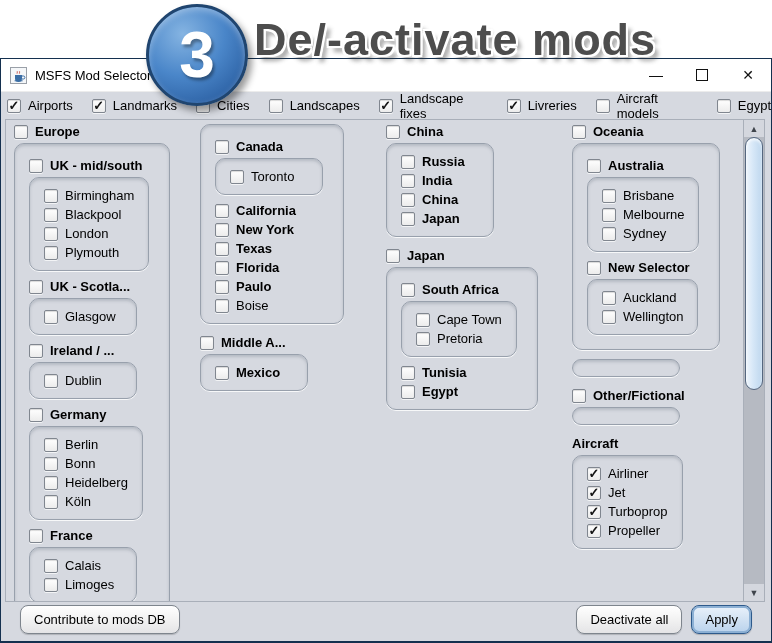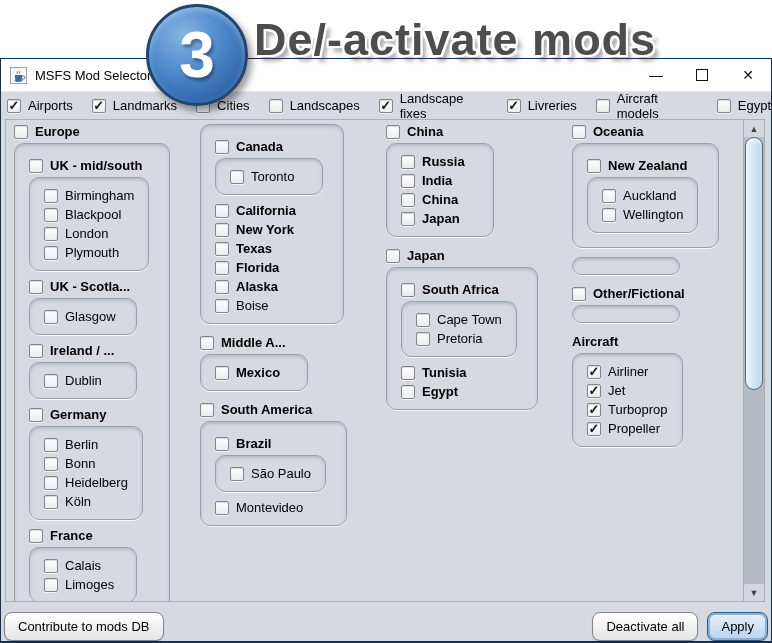--- a/index.html
+++ b/index.html
@@ -60,22 +60,22 @@
     border-left:1px solid #a9afb9;box-sizing:border-box;}
   .scroll-btn{position:absolute;left:0;width:20px;height:17px;background:#d4d7de;
     display:flex;align-items:center;justify-content:center;font-size:9px;color:#3f444b;}
   .scroll-btn.up{top:0;}
   .scroll-btn.down{bottom:0;}
   .scroll-thumb{position:absolute;left:1px;top:17px;width:18px;height:253px;border-radius:9px;
     background:linear-gradient(to right,#eef5fc 0%,#d6e7f7 45%,#bed7ee 100%);
     border:1px solid #55677f;box-sizing:border-box;box-shadow:inset 0 2px 3px rgba(255,255,255,0.8);}
 
   
-  .footer-bar{position:absolute;left:0;right:0;bottom:0;height:36px;display:flex;align-items:flex-end;
-    padding:0 3px;box-sizing:border-box;}
+  .footer-bar{position:absolute;left:0;right:0;bottom:0;height:36px;display:flex;align-items:flex-start;
+    padding:0 19px;box-sizing:border-box;}
   .btn{height:27px;padding:0 13px;border:1px solid #7e858d;border-radius:8px;font-size:13px;color:#000;
     background:linear-gradient(#ffffff,#f2f2f2 50%,#e4e4e6);display:flex;align-items:center;
     box-shadow:0 1px 1px rgba(0,0,0,0.18);}
   .btn.contribute{margin-right:auto;}
   .btn.deactivate{margin-right:9px;}
   .btn.apply{border:1px solid #2d5a8c;box-shadow:inset 0 0 0 2px #8cb0d4,0 1px 1px rgba(0,0,0,0.2);
     background:linear-gradient(#eaf2fb,#cfe0f2 55%,#b9d2ec);}
 </style>
 </head>
 <body>
@@ -270,64 +270,40 @@
             <div class="cb-row bold">
               <span class="cb"></span>
               <span class="cb-lbl">Texas</span>
             </div>
             <div class="cb-row bold">
               <span class="cb"></span>
               <span class="cb-lbl">Florida</span>
             </div>
             <div class="cb-row bold">
               <span class="cb"></span>
-              <span class="cb-lbl">Alaska</span>
+              <span class="cb-lbl">Paulo</span>
             </div>
             <div class="cb-row">
               <span class="cb"></span>
               <span class="cb-lbl">Boise</span>
             </div>
           </div>
         </div>
         <div class="group">
           <div class="cb-row bold">
             <span class="cb"></span>
             <span class="cb-lbl">Middle A...</span>
           </div>
           <div class="group-box">
             <div class="cb-row bold">
               <span class="cb"></span>
               <span class="cb-lbl">Mexico</span>
             </div>
           </div>
         </div>
-        <div class="group">
-          <div class="cb-row bold">
-            <span class="cb"></span>
-            <span class="cb-lbl">South America</span>
-          </div>
-          <div class="group-box">
-            <div class="group">
-              <div class="cb-row bold">
-                <span class="cb"></span>
-                <span class="cb-lbl">Brazil</span>
-              </div>
-              <div class="group-box">
-                <div class="cb-row">
-                  <span class="cb"></span>
-                  <span class="cb-lbl">São Paulo</span>
-                </div>
-              </div>
-            </div>
-            <div class="cb-row">
-              <span class="cb"></span>
-              <span class="cb-lbl">Montevideo</span>
-            </div>
-          </div>
-        </div>
       </div>
     <div class="region-col col-2">
         <div class="group">
           <div class="cb-row bold">
             <span class="cb"></span>
             <span class="cb-lbl">China</span>
           </div>
           <div class="group-box">
             <div class="cb-row bold">
               <span class="cb"></span>
@@ -383,21 +359,41 @@
     <div class="region-col col-3">
         <div class="group">
           <div class="cb-row bold">
             <span class="cb"></span>
             <span class="cb-lbl">Oceania</span>
           </div>
           <div class="group-box">
             <div class="group">
               <div class="cb-row bold">
                 <span class="cb"></span>
-                <span class="cb-lbl">New Zealand</span>
+                <span class="cb-lbl">Australia</span>
+              </div>
+              <div class="group-box">
+                <div class="cb-row">
+                  <span class="cb"></span>
+                  <span class="cb-lbl">Brisbane</span>
+                </div>
+                <div class="cb-row">
+                  <span class="cb"></span>
+                  <span class="cb-lbl">Melbourne</span>
+                </div>
+                <div class="cb-row">
+                  <span class="cb"></span>
+                  <span class="cb-lbl">Sydney</span>
+                </div>
+              </div>
+            </div>
+            <div class="group">
+              <div class="cb-row bold">
+                <span class="cb"></span>
+                <span class="cb-lbl">New Selector</span>
               </div>
               <div class="group-box">
                 <div class="cb-row">
                   <span class="cb"></span>
                   <span class="cb-lbl">Auckland</span>
                 </div>
                 <div class="cb-row">
                   <span class="cb"></span>
                   <span class="cb-lbl">Wellington</span>
                 </div>

